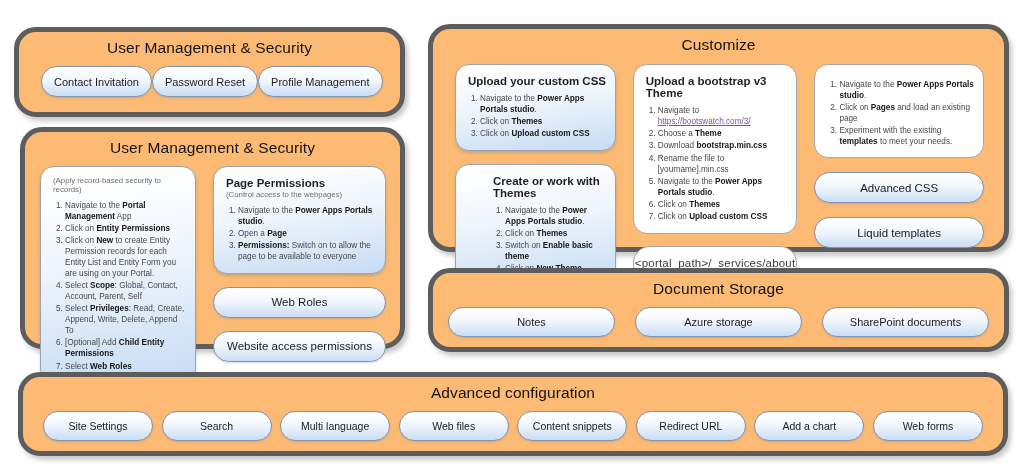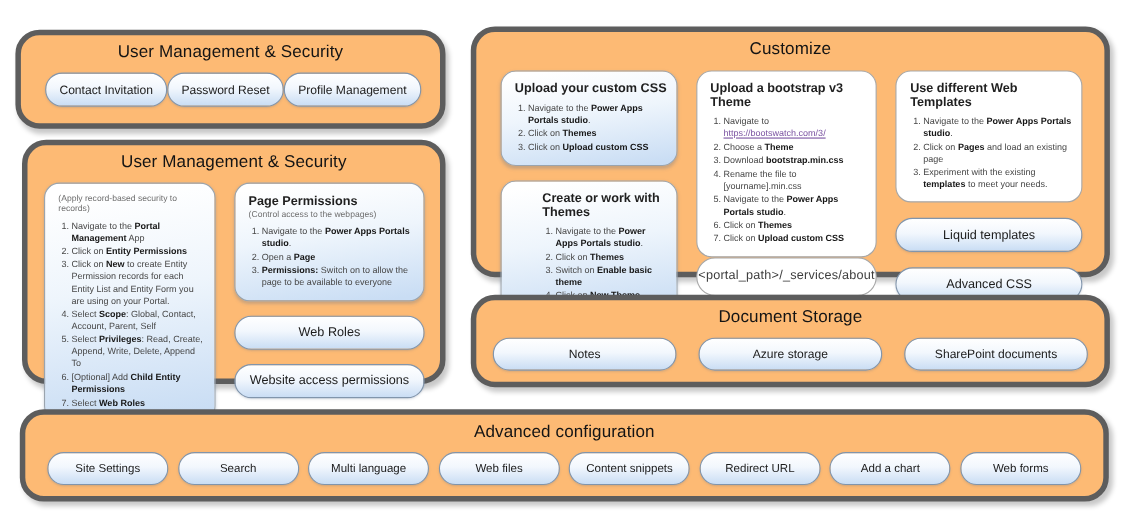--- a/index.html
+++ b/index.html
@@ -63,21 +63,21 @@
   .c-cols{display:flex;gap:17px;margin:10px 20px 0 22px;}
   .c-col{display:flex;flex-direction:column;}
   .c-col1{width:163px;}
   .c-col2{width:167px;}
   .c-col3{width:172px;}
   .css-card{min-height:77px;}
   .themes-card{margin-top:13px;min-height:86px;padding-left:35px;}
   .bootstrap-card{min-height:138px;}
   .templates-card{min-height:80px;}
   .portal-box{
-    height:35px;box-sizing:border-box;
+    margin-top:12px;height:35px;box-sizing:border-box;
     background:#ffffff;border:1px solid #a7a7a7;border-radius:17px;
     display:flex;align-items:center;justify-content:center;
     font-size:11.5px;color:#3d3d3d;letter-spacing:.2px;
   }
   .c-col3 .pill{margin-top:14px;font-size:11.5px;}
   
   .box-d{left:428px;top:268px;width:581px;height:84px;}
   .box-d .pill-row{margin:9px 15px 0 15px;}
   .box-d .pill{width:167px;height:30px;}
   
@@ -162,29 +162,28 @@
               <li>Rename the file to [yourname].min.css</li>
               <li>Navigate to the <b>Power Apps Portals studio</b>.</li>
               <li>Click on <b>Themes</b></li>
               <li>Click on <b>Upload custom CSS</b></li>
             </ol>
         </div>
         <div class="portal-box">&lt;portal_path&gt;/_services/about</div>
       </div>
       <div class="c-col c-col3">
         <div class="card white templates-card">
-          <h3>Use different Web Templates</h3>
           <ol>
               <li>Navigate to the <b>Power Apps Portals studio</b>.</li>
               <li>Click on <b>Pages</b> and load an existing page</li>
               <li>Experiment with the existing <b>templates</b> to meet your needs.</li>
             </ol>
         </div>
+        <div class="pill">Advanced CSS</div>
         <div class="pill">Liquid templates</div>
-        <div class="pill">Advanced CSS</div>
       </div>
     </div>
   </section>
 
   <section class="group box-d">
     <h2>Document Storage</h2>
     <div class="pill-row">
         <div class="pill">Notes</div>
         <div class="pill">Azure storage</div>
         <div class="pill">SharePoint documents</div>

